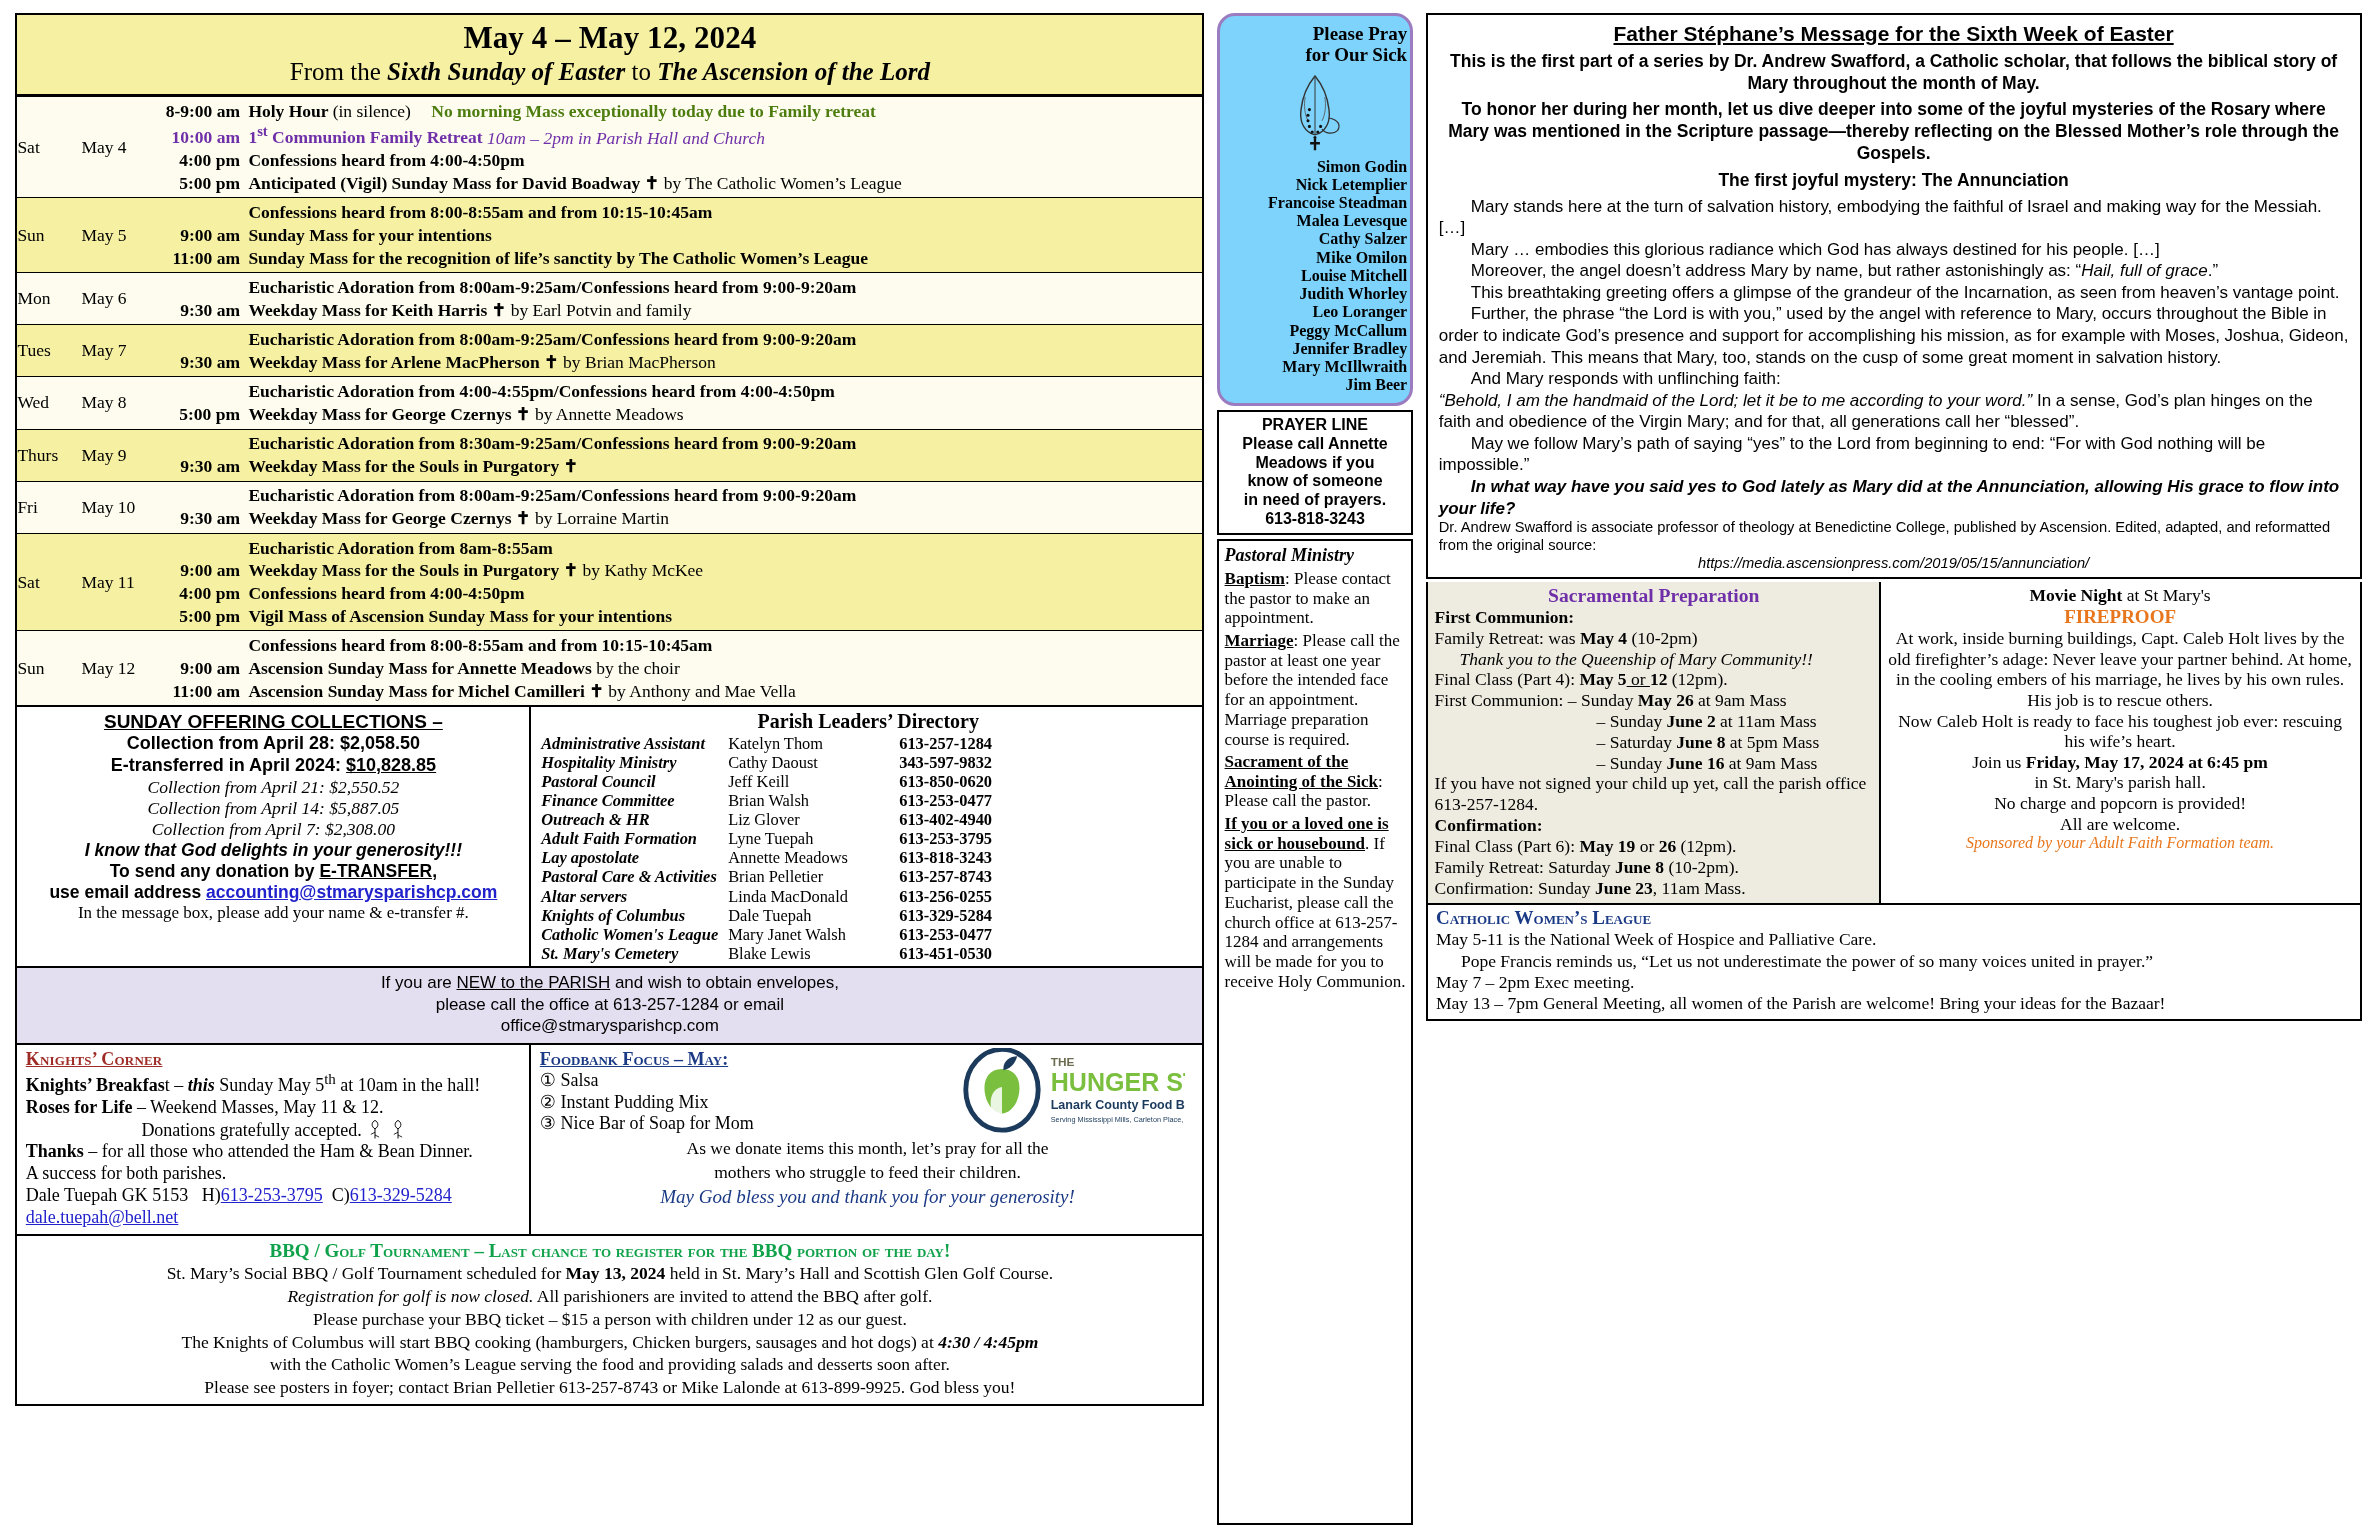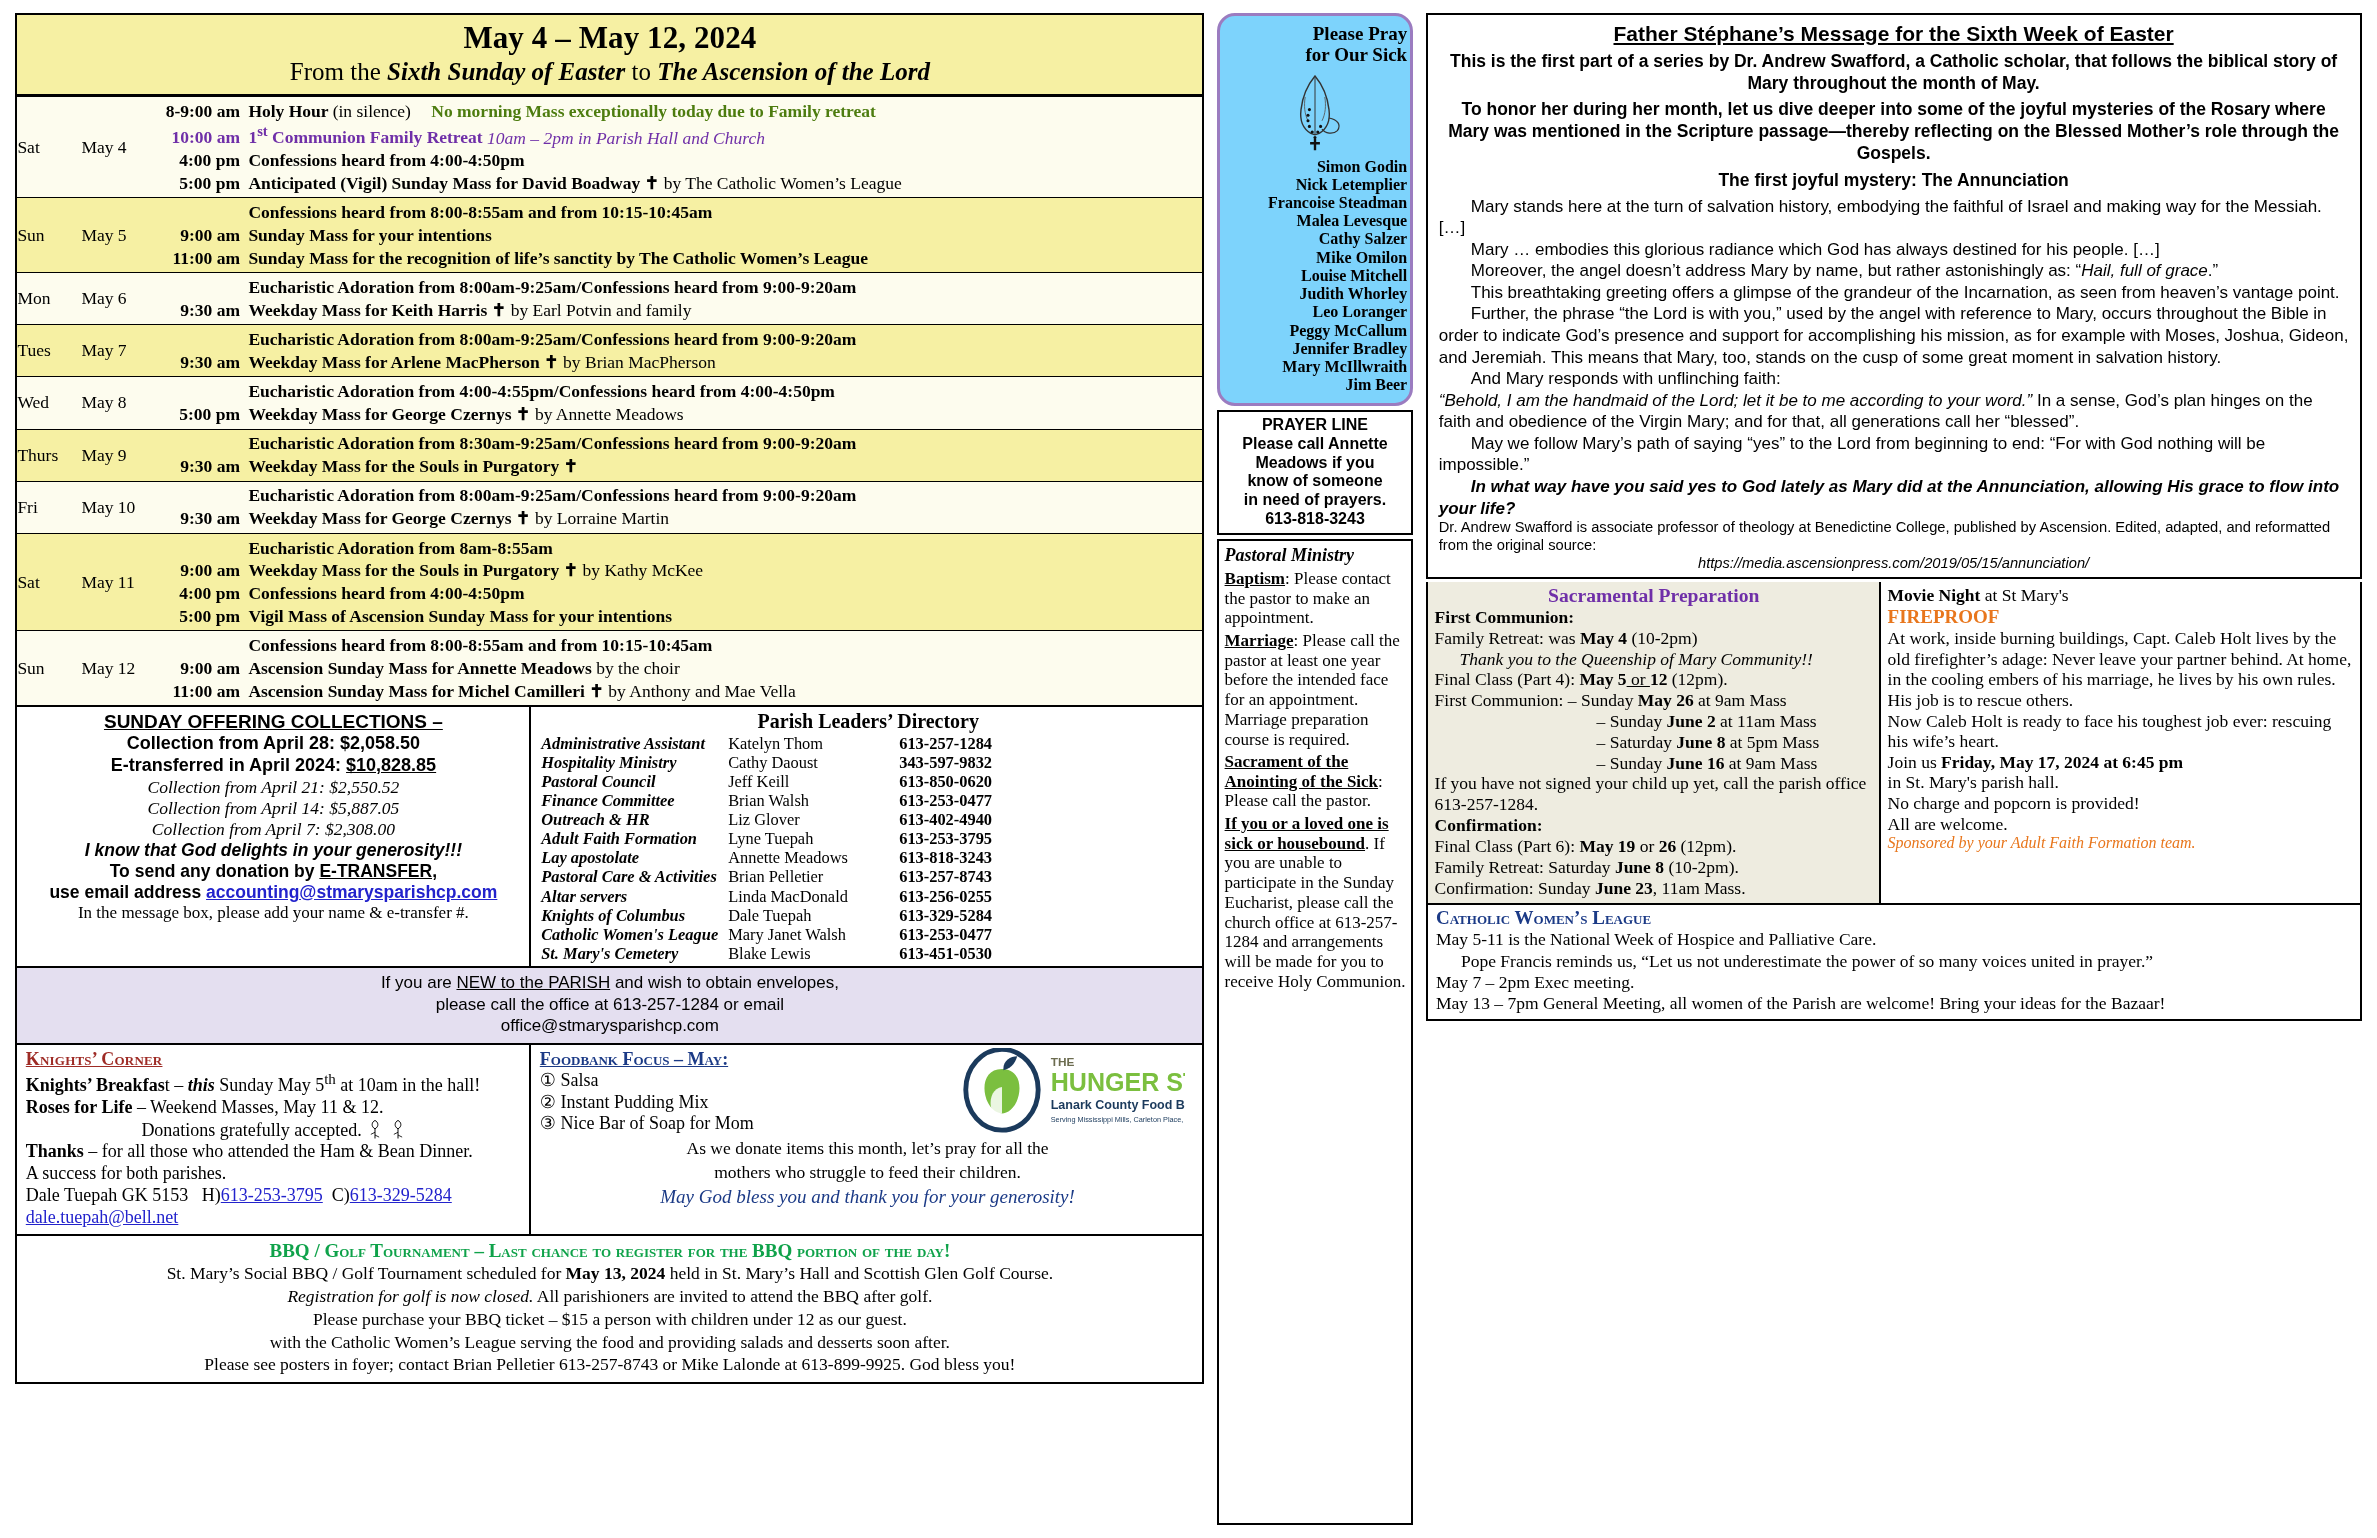--- a/index.html
+++ b/index.html
@@ -112,21 +112,21 @@
   .msg-credit { font-family:"Liberation Sans",sans-serif; font-size:14.7px; line-height:1.22; }
   .msg-url { font-family:"Liberation Sans",sans-serif; font-size:14.7px; font-style:italic; text-align:center; }
 
   .strip4 { display:flex; border:2.1px solid #000; border-top:none; margin-top:3.5px; }
   .sacprep { width:453px; background:#eeece0; border-right:2.1px solid #000; padding:2.8px 5.6px 4.2px 7px; }
   .sp-title { text-align:center; color:#6f2fa8; font-size:19.6px; font-weight:bold; }
   .sp-l { font-size:17.5px; line-height:1.19; }
   .sp-l b { font-weight:bold; }
   .sp-ind { padding-left:162px; }
   .sp-ind2 { padding-left:25px; font-style:italic; }
-  .movienight { flex:1; padding:2.8px 7px 2.8px 7px; text-align:left; }
+  .movienight { flex:1; padding:2.8px 7px 2.8px 7px; text-align:center; }
   .mn-t { font-size:17.5px; }
   .mn-t b { font-weight:bold; }
   .mn-fire { color:#e8761c; font-size:19px; font-weight:bold; }
   .mn-l { font-size:17.5px; line-height:1.18; }
   .mn-spon { color:#e8761c; font-size:16px; font-style:italic; }
 
   .cwl { border:2.1px solid #000; border-top:none; padding:2.8px 7px 4.2px 8.4px; }
   .cwl-h { color:#1b3a86; font-size:19px; font-weight:bold; font-variant:small-caps; }
   .cwl-l { font-size:17.5px; line-height:1.22; }
   .cwl-ind { padding-left:25px; }
@@ -437,20 +437,21 @@
             </svg>
           </div>
         </div>
       </div>
 
       <div class="bbq">
         <div class="title">BBQ / Golf Tournament – Last chance to register for the BBQ portion of the day!</div>
         <div class="l"><span>St. Mary’s Social BBQ / Golf Tournament scheduled for </span><b>May 13, 2024</b><span> held in St. Mary’s Hall and Scottish Glen Golf Course.</span></div>
         <div class="l"><i>Registration for golf is now closed.</i><span> All parishioners are invited to attend the BBQ after golf.</span></div>
         <div class="l">Please purchase your BBQ ticket – $15 a person with children under 12 as our guest.</div>
+        <div class="l"><span>The Knights of Columbus will start BBQ cooking (hamburgers, Chicken burgers, sausages and hot dogs) at </span><b><i>4:30 / 4:45pm</i></b></div>
         <div class="l">with the Catholic Women’s League serving the food and providing salads and desserts soon after.</div>
         <div class="l">Please see posters in foyer; contact Brian Pelletier 613-257-8743 or Mike Lalonde at 613-899-9925.  God bless you!</div>
       </div>
 
     </div>
   </div>
 
   <div class="col-mid">
     <div class="sick-box">
       <div class="sick-title">Please Pray</div>

